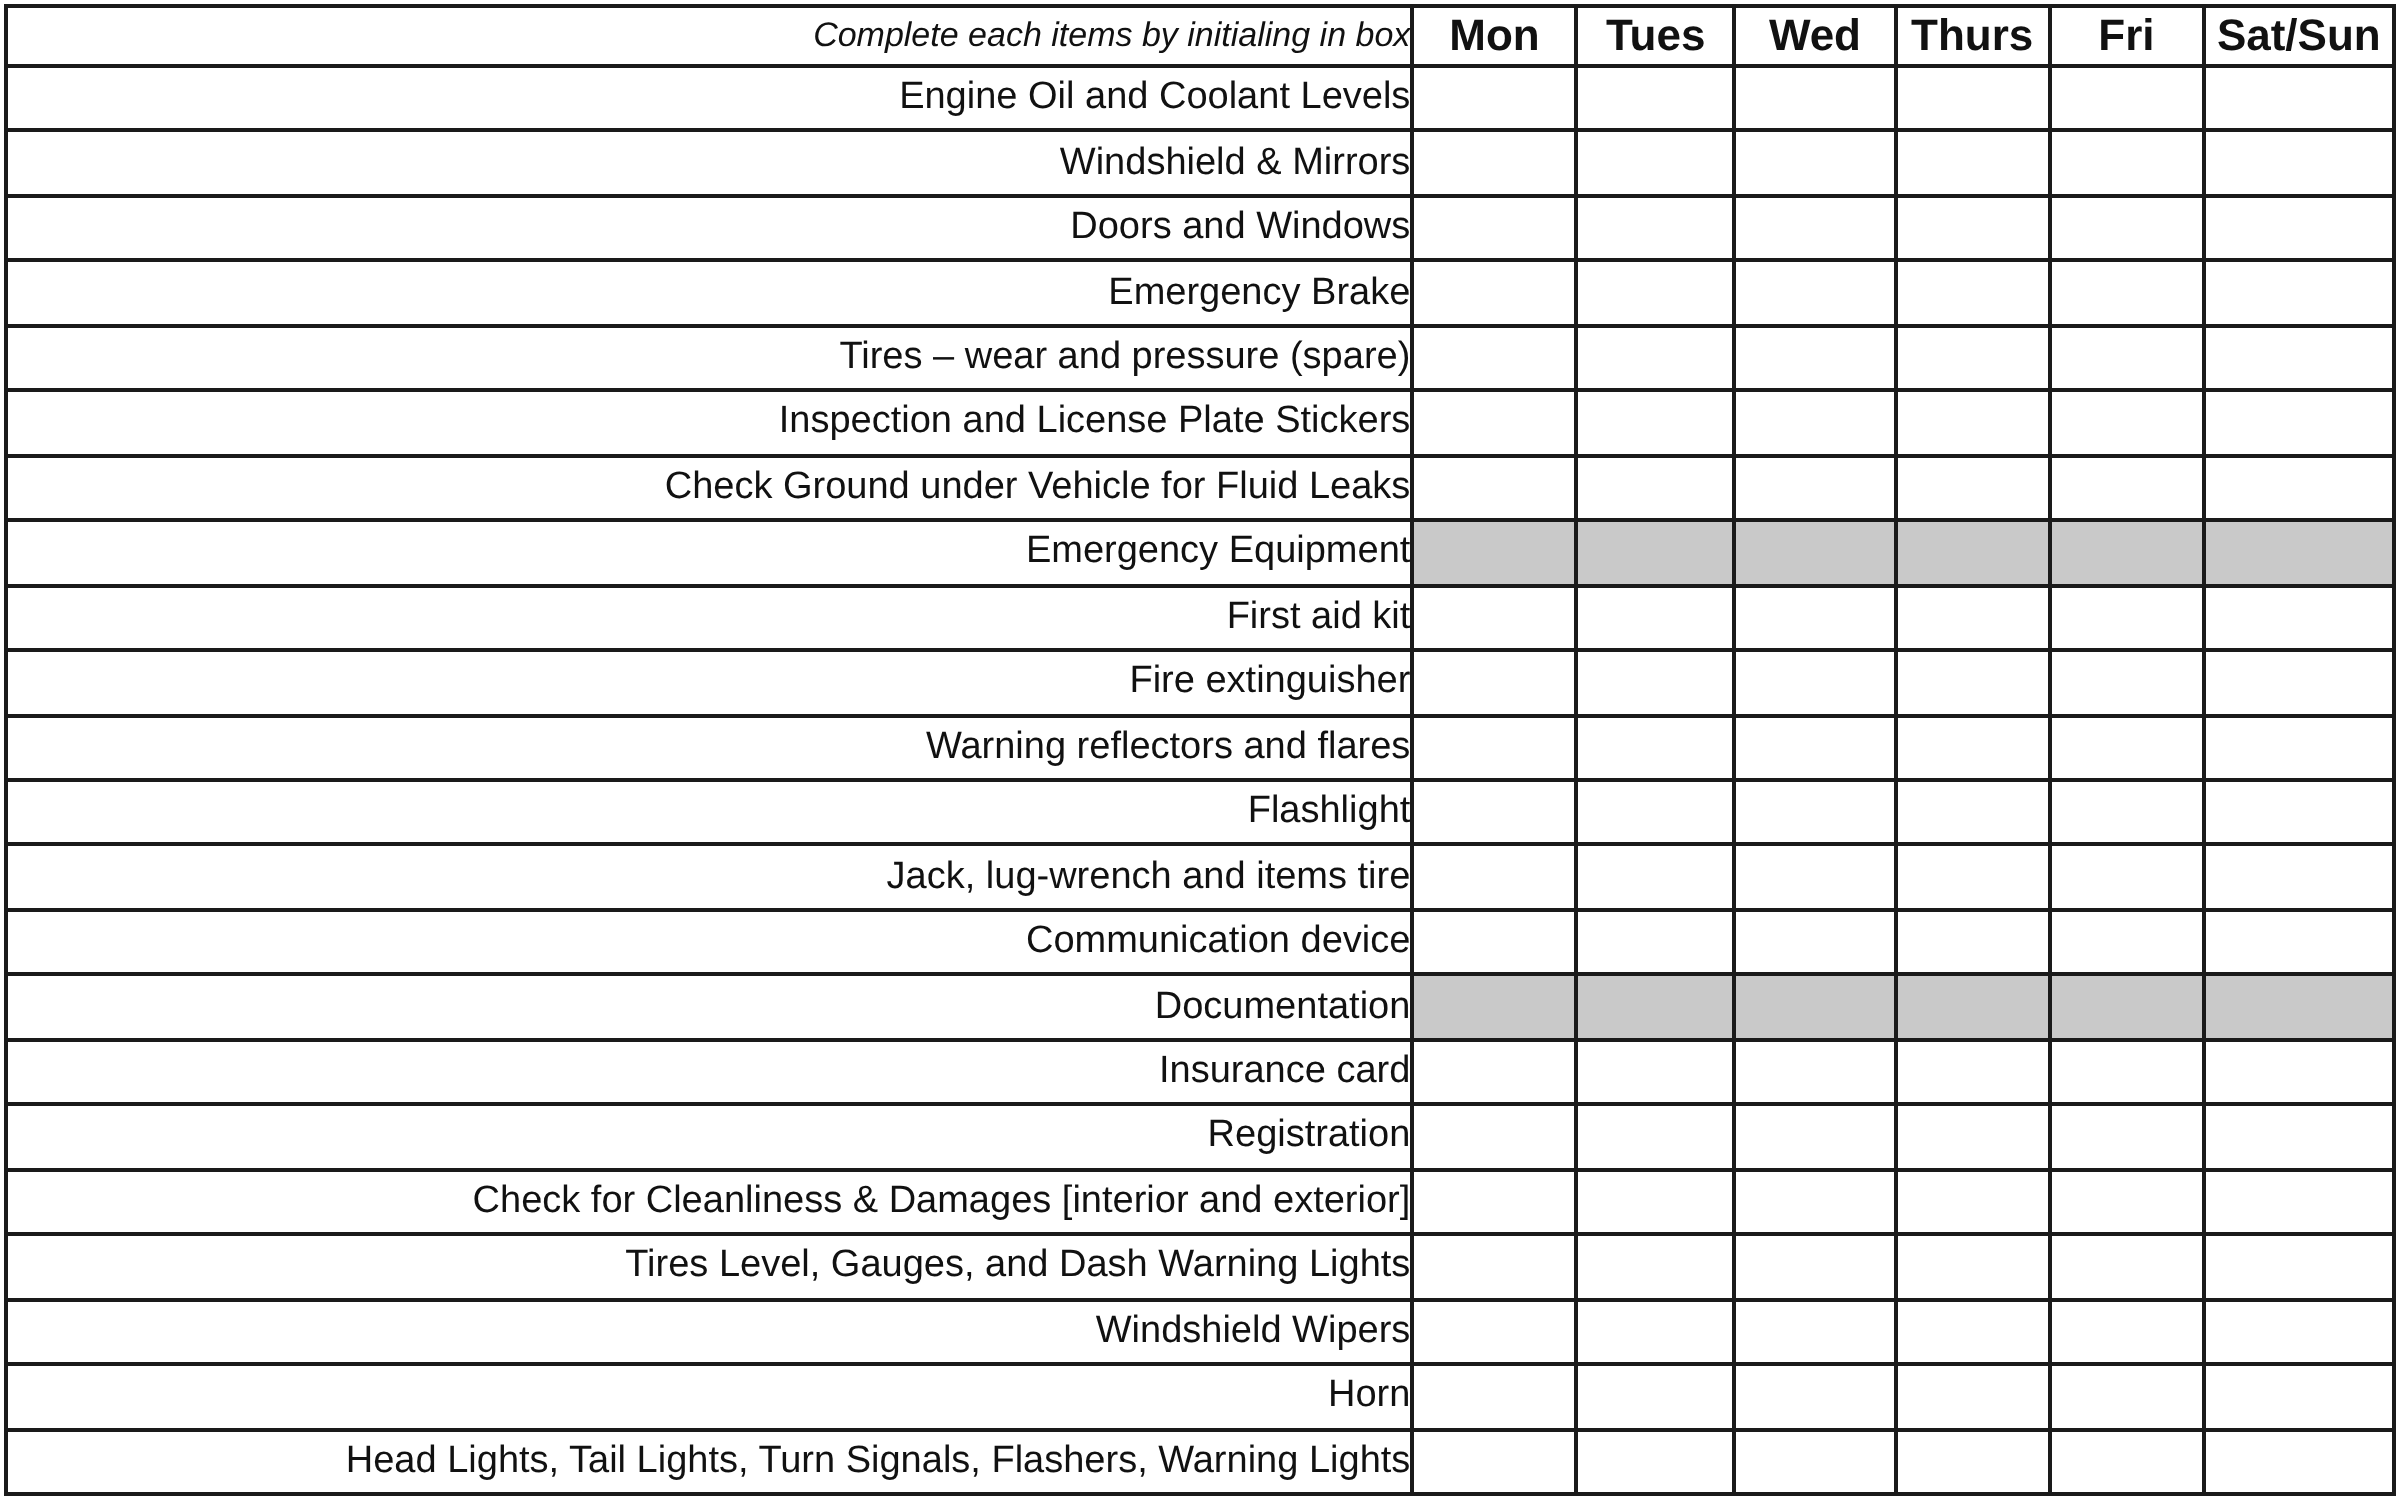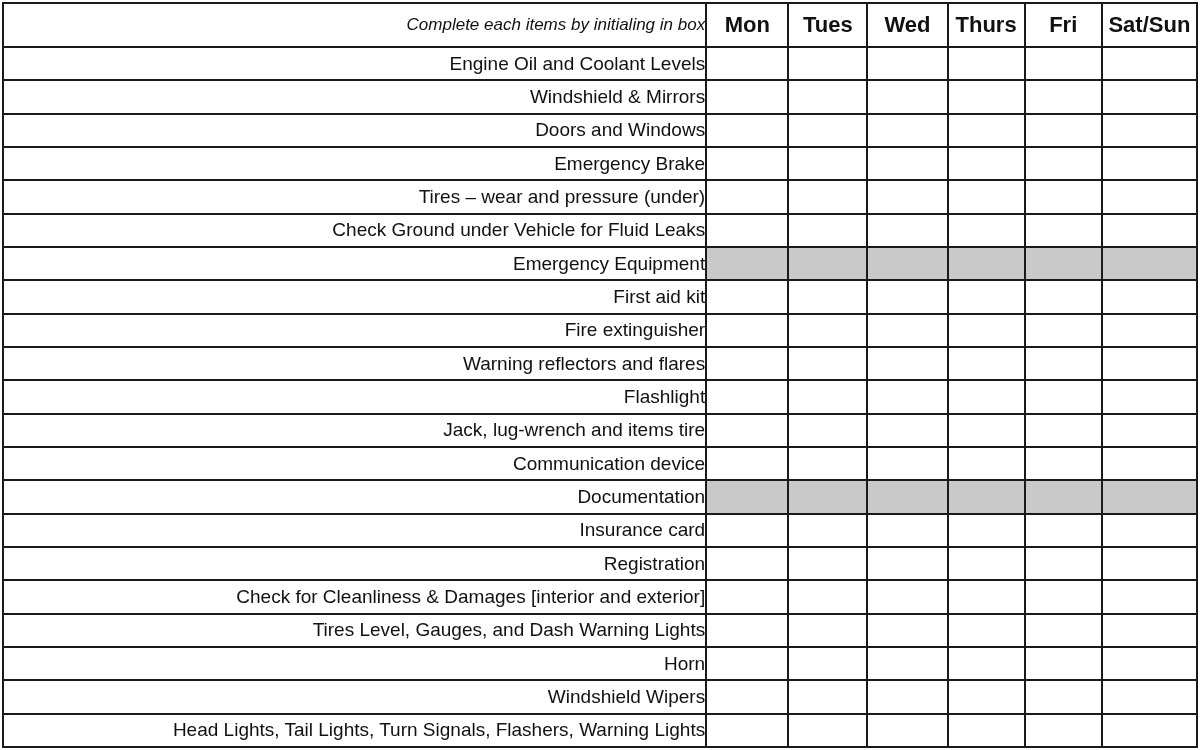--- a/index.html
+++ b/index.html
@@ -29,21 +29,21 @@
   }
   
   col.c-desc    { width: 702px; }
   col.c-mon     { width: 82px; }
   col.c-tues    { width: 79px; }
   col.c-wed     { width: 80px; }
   col.c-thurs   { width: 77px; }
   col.c-fri     { width: 77px; }
   col.c-satsun  { width: 95px; }
 
-  tr.header-row { height: 44px; }
+  tr.header-row { height: 30px; }
 
   th.instruction-cell {
     font-style: italic;
     font-weight: normal;
     font-size: 17px;
     text-align: right;
     padding-right: 9px;
     vertical-align: middle;
   }
   th.day-cell {
@@ -125,21 +125,30 @@
       <tr class="row-item">
         <td class="label-cell">Emergency Brake</td>
         <td class="init-cell"></td>
         <td class="init-cell"></td>
         <td class="init-cell"></td>
         <td class="init-cell"></td>
         <td class="init-cell"></td>
         <td class="init-cell"></td>
       </tr>
       <tr class="row-item">
-        <td class="label-cell">Tires – wear and pressure (under)</td>
+        <td class="label-cell">Tires – wear and pressure (spare)</td>
+        <td class="init-cell"></td>
+        <td class="init-cell"></td>
+        <td class="init-cell"></td>
+        <td class="init-cell"></td>
+        <td class="init-cell"></td>
+        <td class="init-cell"></td>
+      </tr>
+      <tr class="row-item">
+        <td class="label-cell">Inspection and License Plate Stickers</td>
         <td class="init-cell"></td>
         <td class="init-cell"></td>
         <td class="init-cell"></td>
         <td class="init-cell"></td>
         <td class="init-cell"></td>
         <td class="init-cell"></td>
       </tr>
       <tr class="row-item">
         <td class="label-cell">Check Ground under Vehicle for Fluid Leaks</td>
         <td class="init-cell"></td>
@@ -251,30 +260,30 @@
       <tr class="row-item">
         <td class="label-cell">Tires Level, Gauges, and Dash Warning Lights</td>
         <td class="init-cell"></td>
         <td class="init-cell"></td>
         <td class="init-cell"></td>
         <td class="init-cell"></td>
         <td class="init-cell"></td>
         <td class="init-cell"></td>
       </tr>
       <tr class="row-item">
+        <td class="label-cell">Windshield Wipers</td>
+        <td class="init-cell"></td>
+        <td class="init-cell"></td>
+        <td class="init-cell"></td>
+        <td class="init-cell"></td>
+        <td class="init-cell"></td>
+        <td class="init-cell"></td>
+      </tr>
+      <tr class="row-item">
         <td class="label-cell">Horn</td>
-        <td class="init-cell"></td>
-        <td class="init-cell"></td>
-        <td class="init-cell"></td>
-        <td class="init-cell"></td>
-        <td class="init-cell"></td>
-        <td class="init-cell"></td>
-      </tr>
-      <tr class="row-item">
-        <td class="label-cell">Windshield Wipers</td>
         <td class="init-cell"></td>
         <td class="init-cell"></td>
         <td class="init-cell"></td>
         <td class="init-cell"></td>
         <td class="init-cell"></td>
         <td class="init-cell"></td>
       </tr>
       <tr class="row-item">
         <td class="label-cell">Head Lights, Tail Lights, Turn Signals, Flashers, Warning Lights</td>
         <td class="init-cell"></td>

